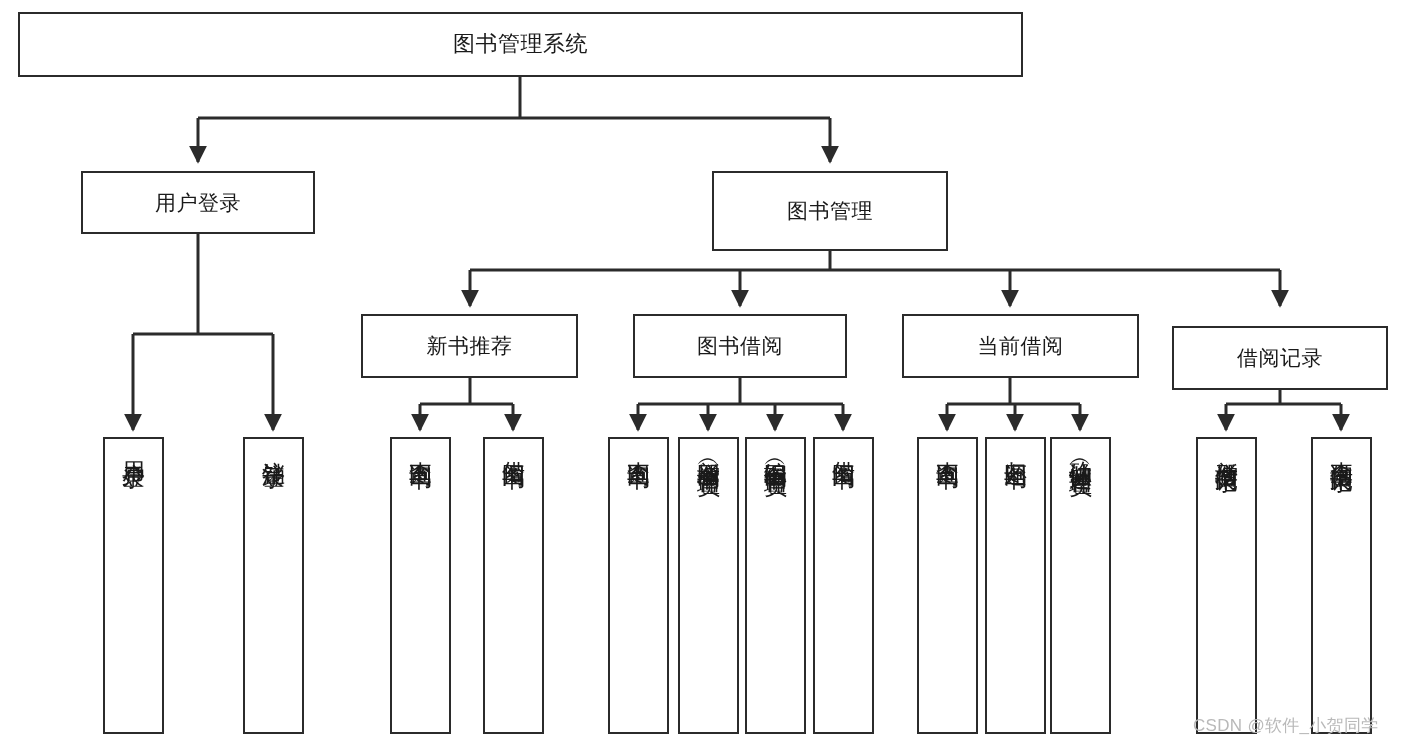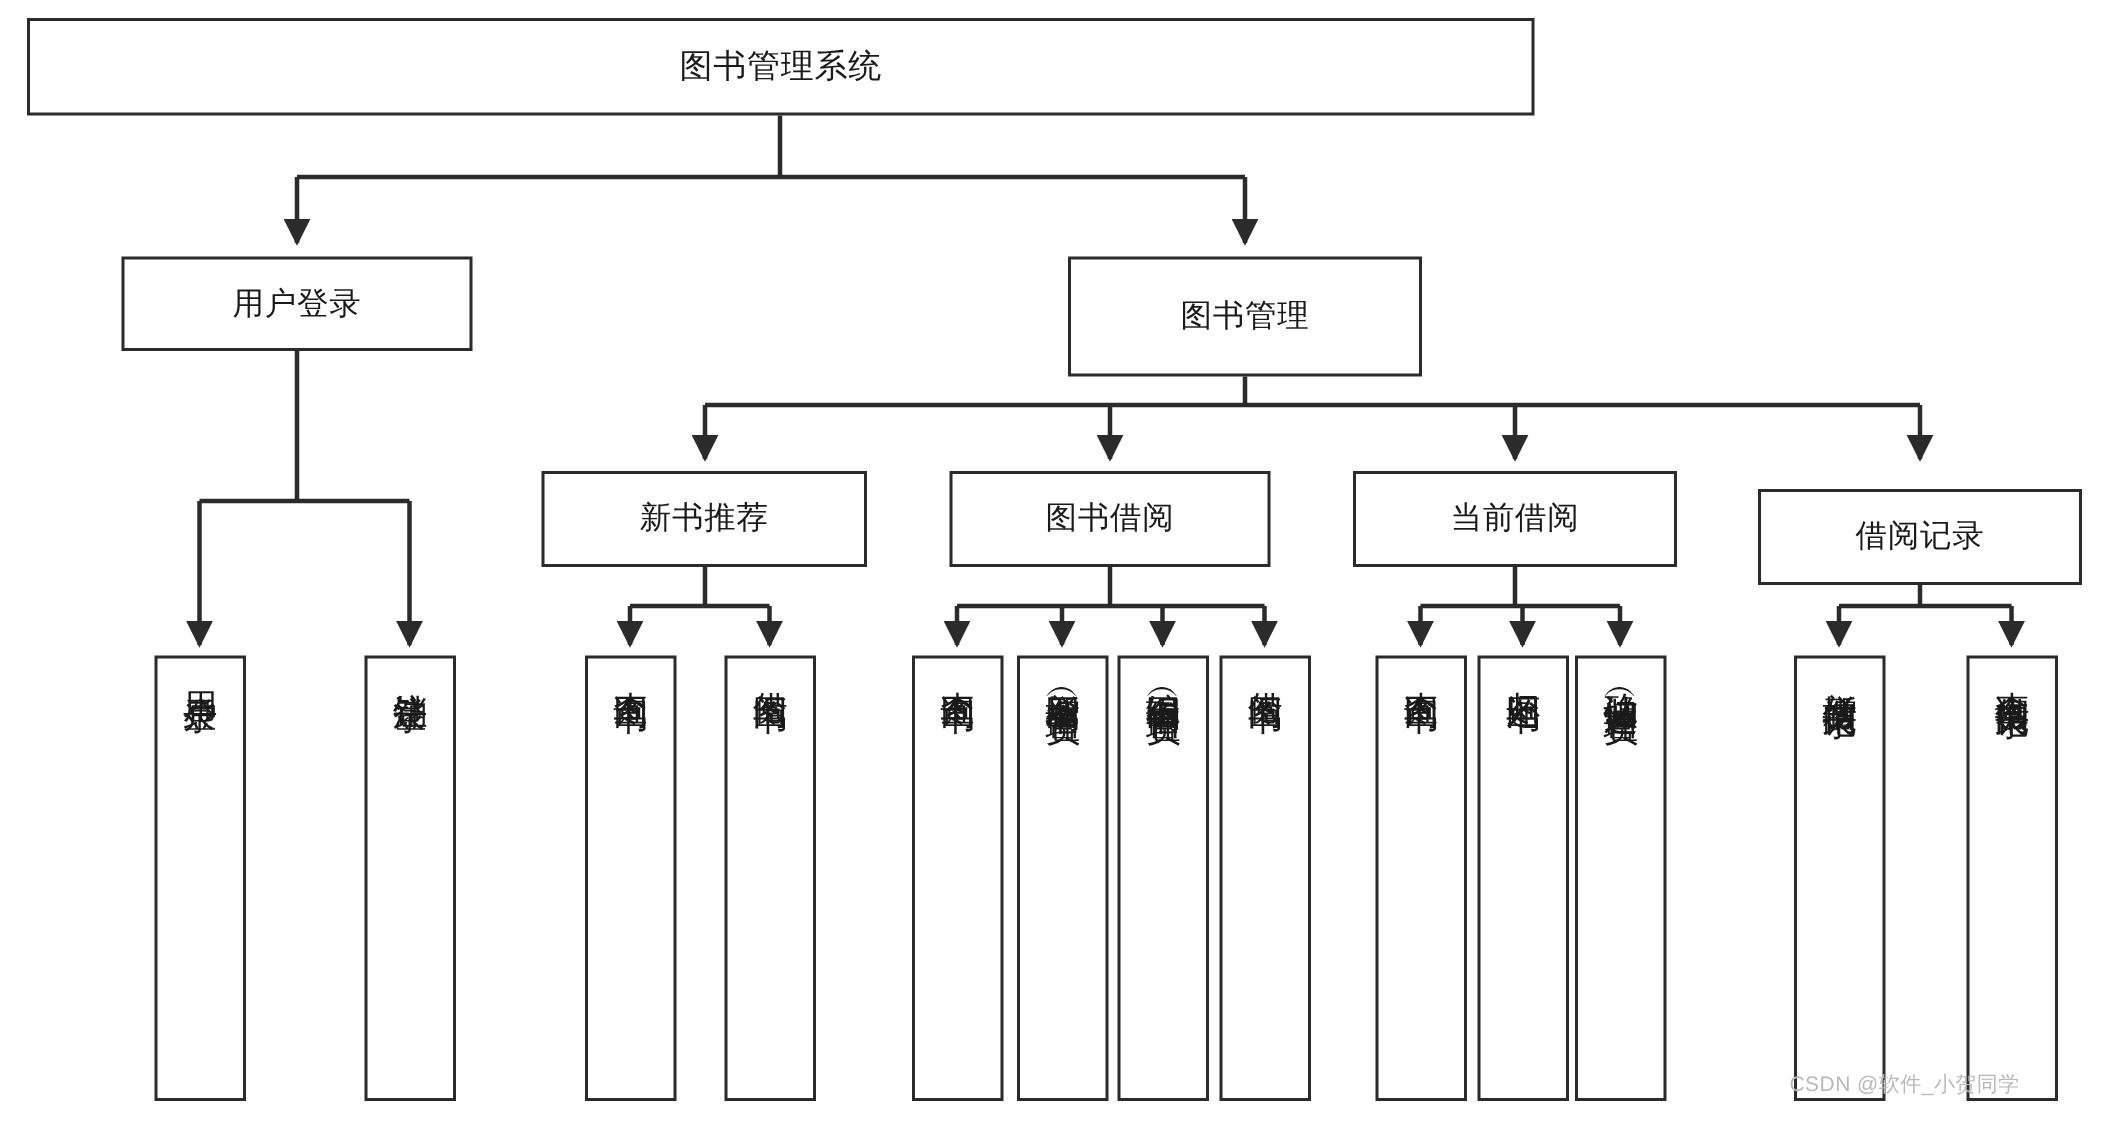--- a/index.html
+++ b/index.html
@@ -54,21 +54,21 @@
     text-orientation: upright;
     font-size: 23px;
     line-height: 1.0;
     letter-spacing: 2px;
   }
   .node.root .label { font-size: 22px; }
   .watermark {
     position: absolute;
     left: 1193px;
     top: 714px;
-    font-size: 14px;
+    font-size: 17px;
     color: #b9b9b9;
     white-space: nowrap;
     letter-spacing: 0.3px;
   }
 </style>
 </head>
 <body>
 
 <div id="canvas">
 
@@ -132,21 +132,21 @@
   <div class="node horiz" style="left:712px; top:171px; width:236px; height:80px;">
     <span class="label">图书管理</span>
   </div>
 
   <div class="node horiz" style="left:633px; top:314px; width:214px; height:64px;">
     <span class="label">图书借阅</span>
   </div>
   <div class="node horiz" style="left:361px; top:314px; width:217px; height:64px;">
     <span class="label">新书推荐</span>
   </div>
-  <div class="node horiz" style="left:902px; top:314px; width:216px; height:64px;">
+  <div class="node horiz" style="left:902px; top:314px; width:237px; height:64px;">
     <span class="label">当前借阅</span>
   </div>
   <div class="node horiz" style="left:1172px; top:326px; width:216px; height:64px;">
     <span class="label">借阅记录</span>
   </div>
 
   <div class="node vert" style="left:103px; top:437px; width:61px; height:297px;">
     <span class="label">用户登录</span>
   </div>
   <div class="node vert" style="left:243px; top:437px; width:61px; height:297px;">

